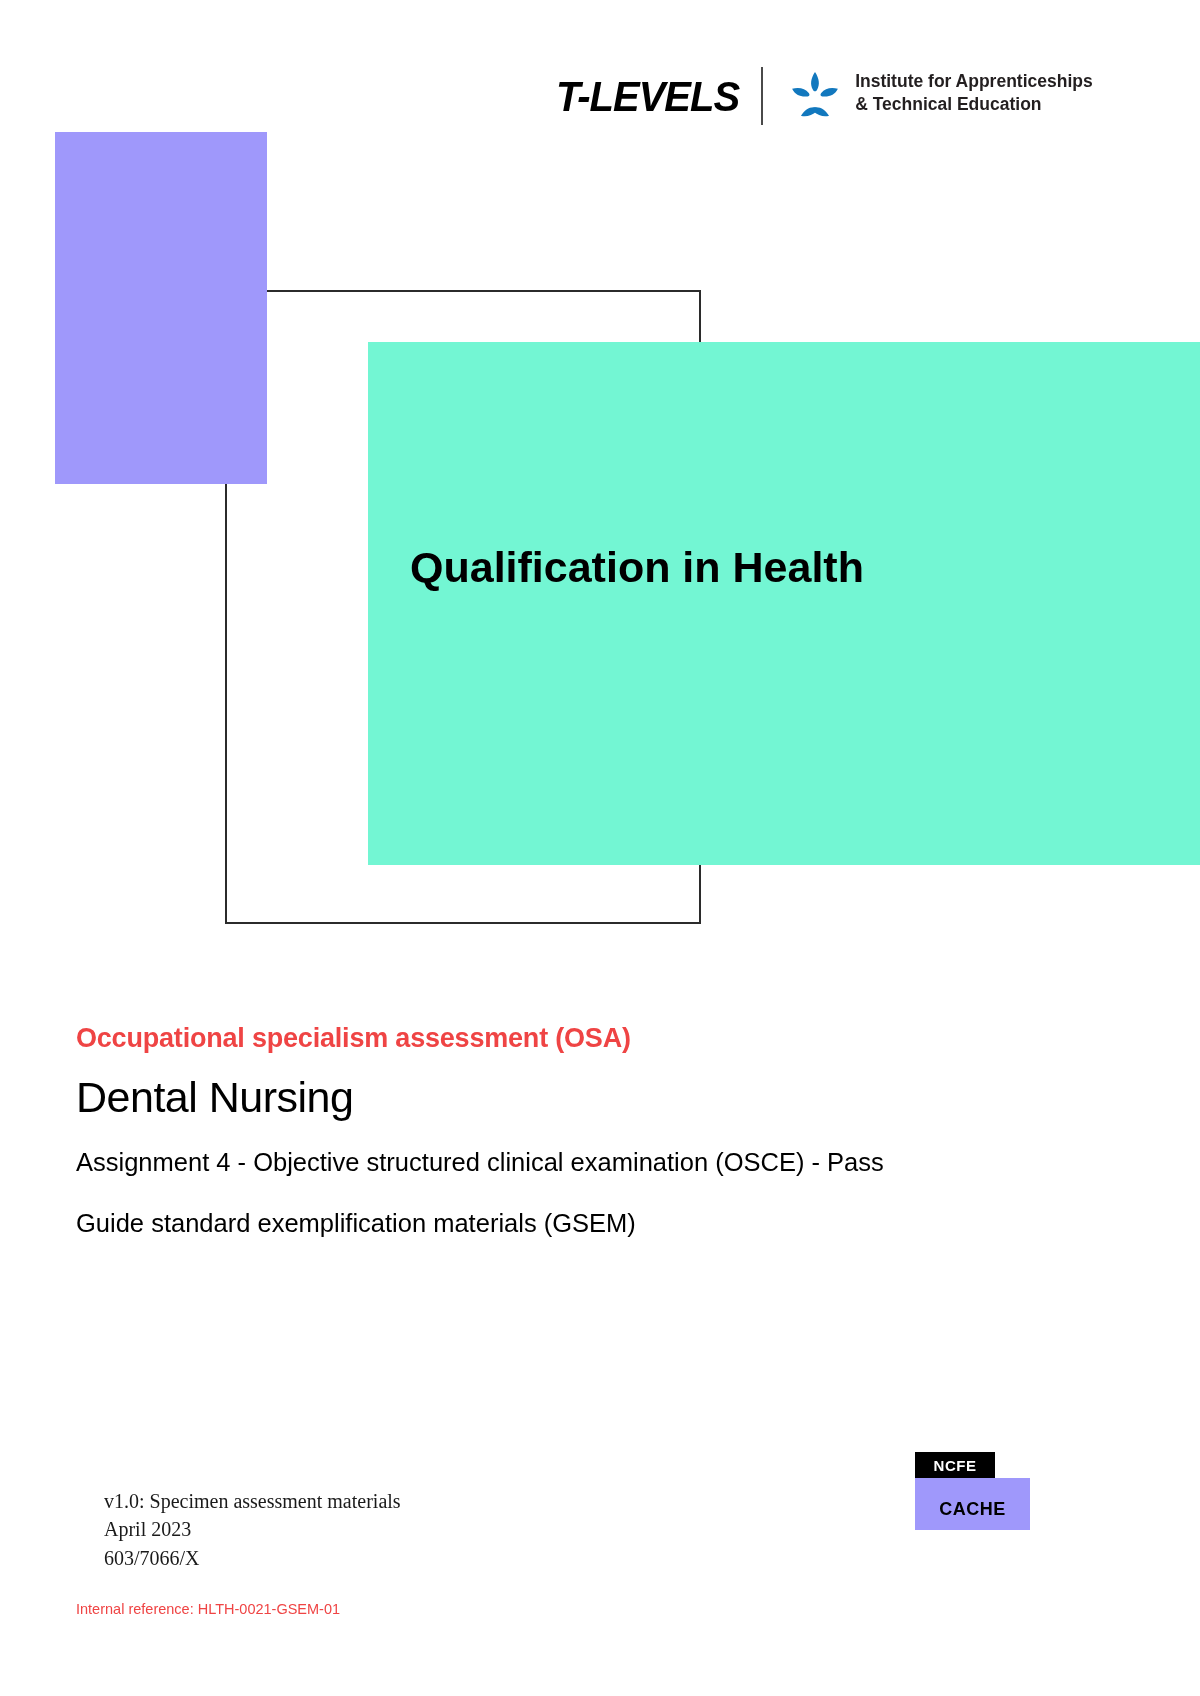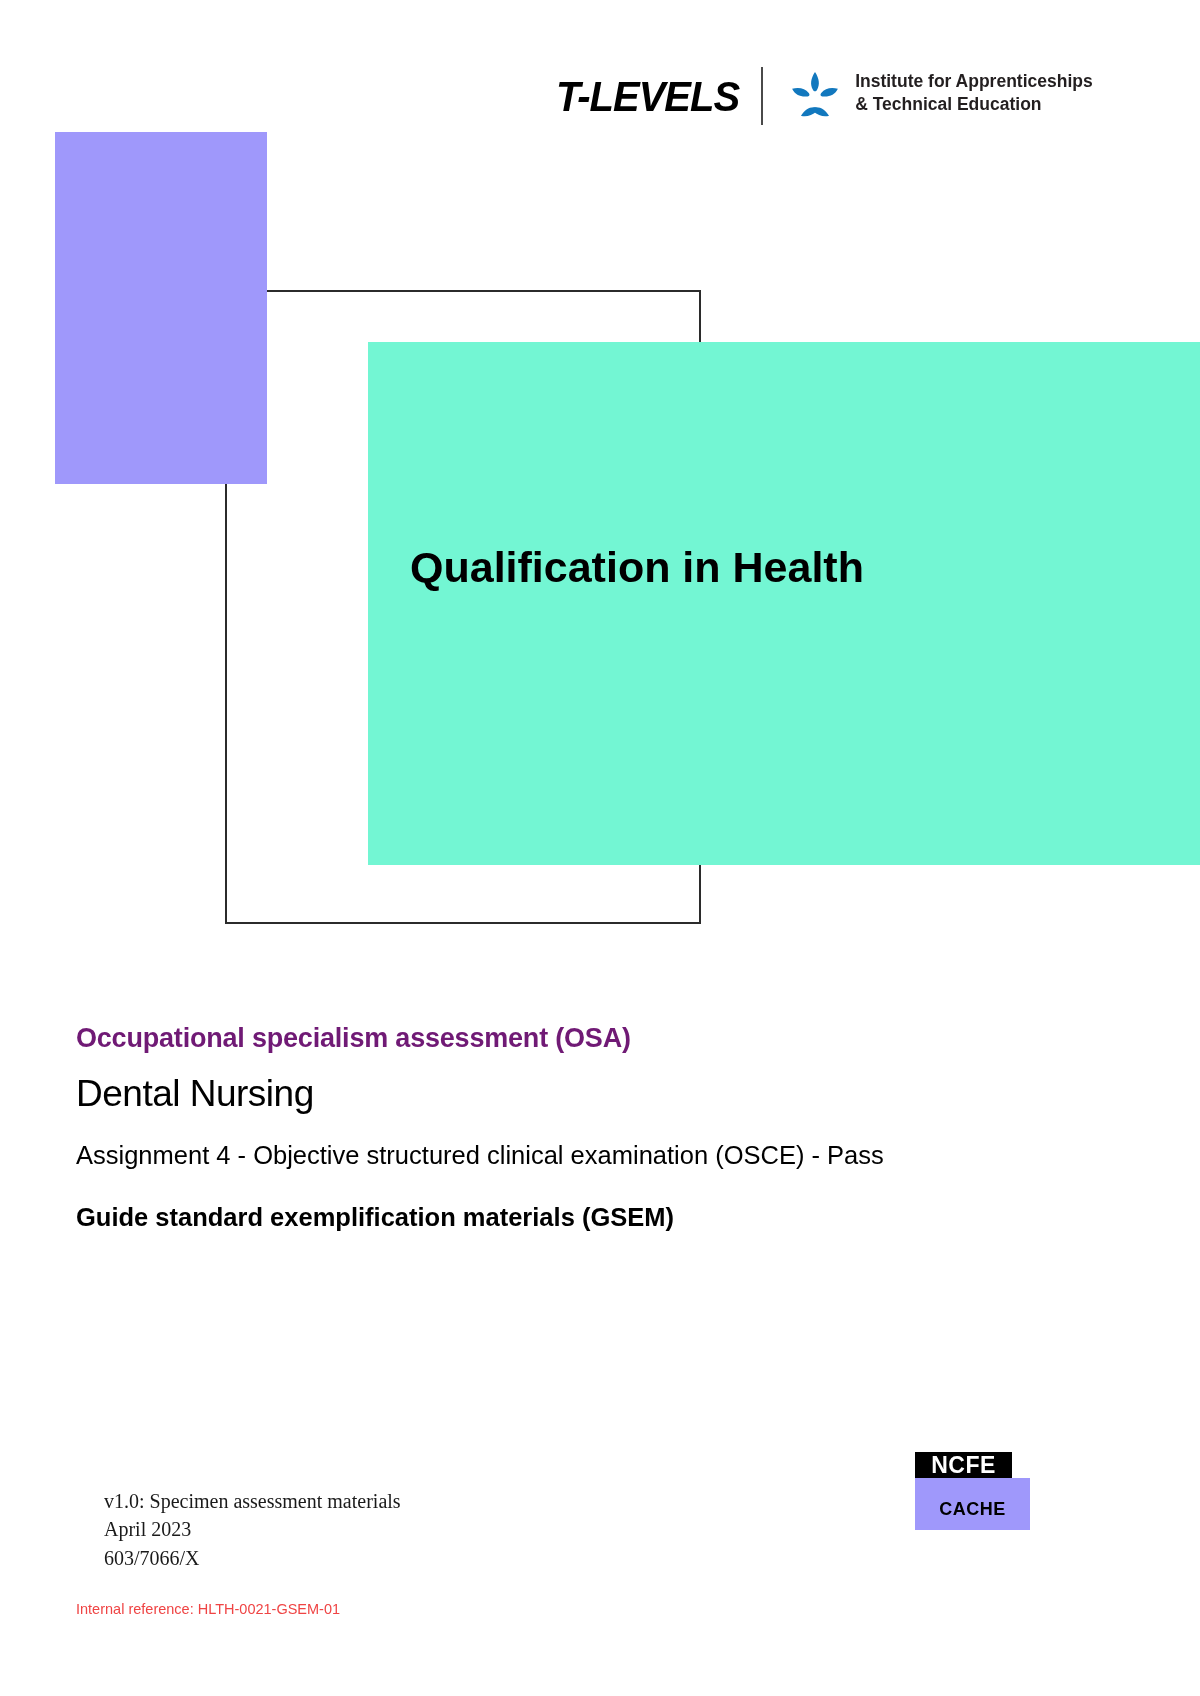--- a/index.html
+++ b/index.html
@@ -111,45 +111,45 @@
     position: absolute;
     left: 76px;
     top: 1022px;
     width: 900px;
   }
   .osa-line {
     font-family: "Liberation Sans", sans-serif;
     font-weight: bold;
     font-size: 27px;
     line-height: 1.25;
-    color: #701a75;
+    color: #ef4444;
     margin: 0 0 18px 0;
     letter-spacing: -0.2px;
   }
   .specialism {
     font-family: "Liberation Sans", sans-serif;
     font-weight: normal;
-    font-size: 37px;
+    font-size: 43px;
     line-height: 1.1;
     color: #000000;
     margin: 0 0 24px 0;
     letter-spacing: -0.5px;
   }
   .assignment {
     font-family: "Liberation Sans", sans-serif;
     font-weight: normal;
     font-size: 25.5px;
     line-height: 1.38;
     color: #000000;
     margin: 0 0 26px 0;
     max-width: 860px;
   }
   .gsem {
     font-family: "Liberation Sans", sans-serif;
-    font-weight: bold;
+    font-weight: normal;
     font-size: 25.5px;
     line-height: 1.38;
     color: #000000;
     margin: 0;
   }
 
   
   .meta {
     position: absolute;
     left: 76px;
@@ -177,27 +177,27 @@
     position: absolute;
     left: 915px;
     top: 1452px;
     width: 115px;
     height: 78px;
   }
   .ncfe-top {
     position: absolute;
     left: 0;
     top: 0;
-    width: 97px;
+    width: 80px;
     height: 26px;
     background: #000000;
     color: #ffffff;
     font-family: "Liberation Sans", sans-serif;
     font-weight: bold;
-    font-size: 23px;
+    font-size: 15px;
     letter-spacing: 0.5px;
     display: flex;
     align-items: center;
     justify-content: center;
     line-height: 1;
   }
   .ncfe-bottom {
     position: absolute;
     left: 0;
     top: 26px;

